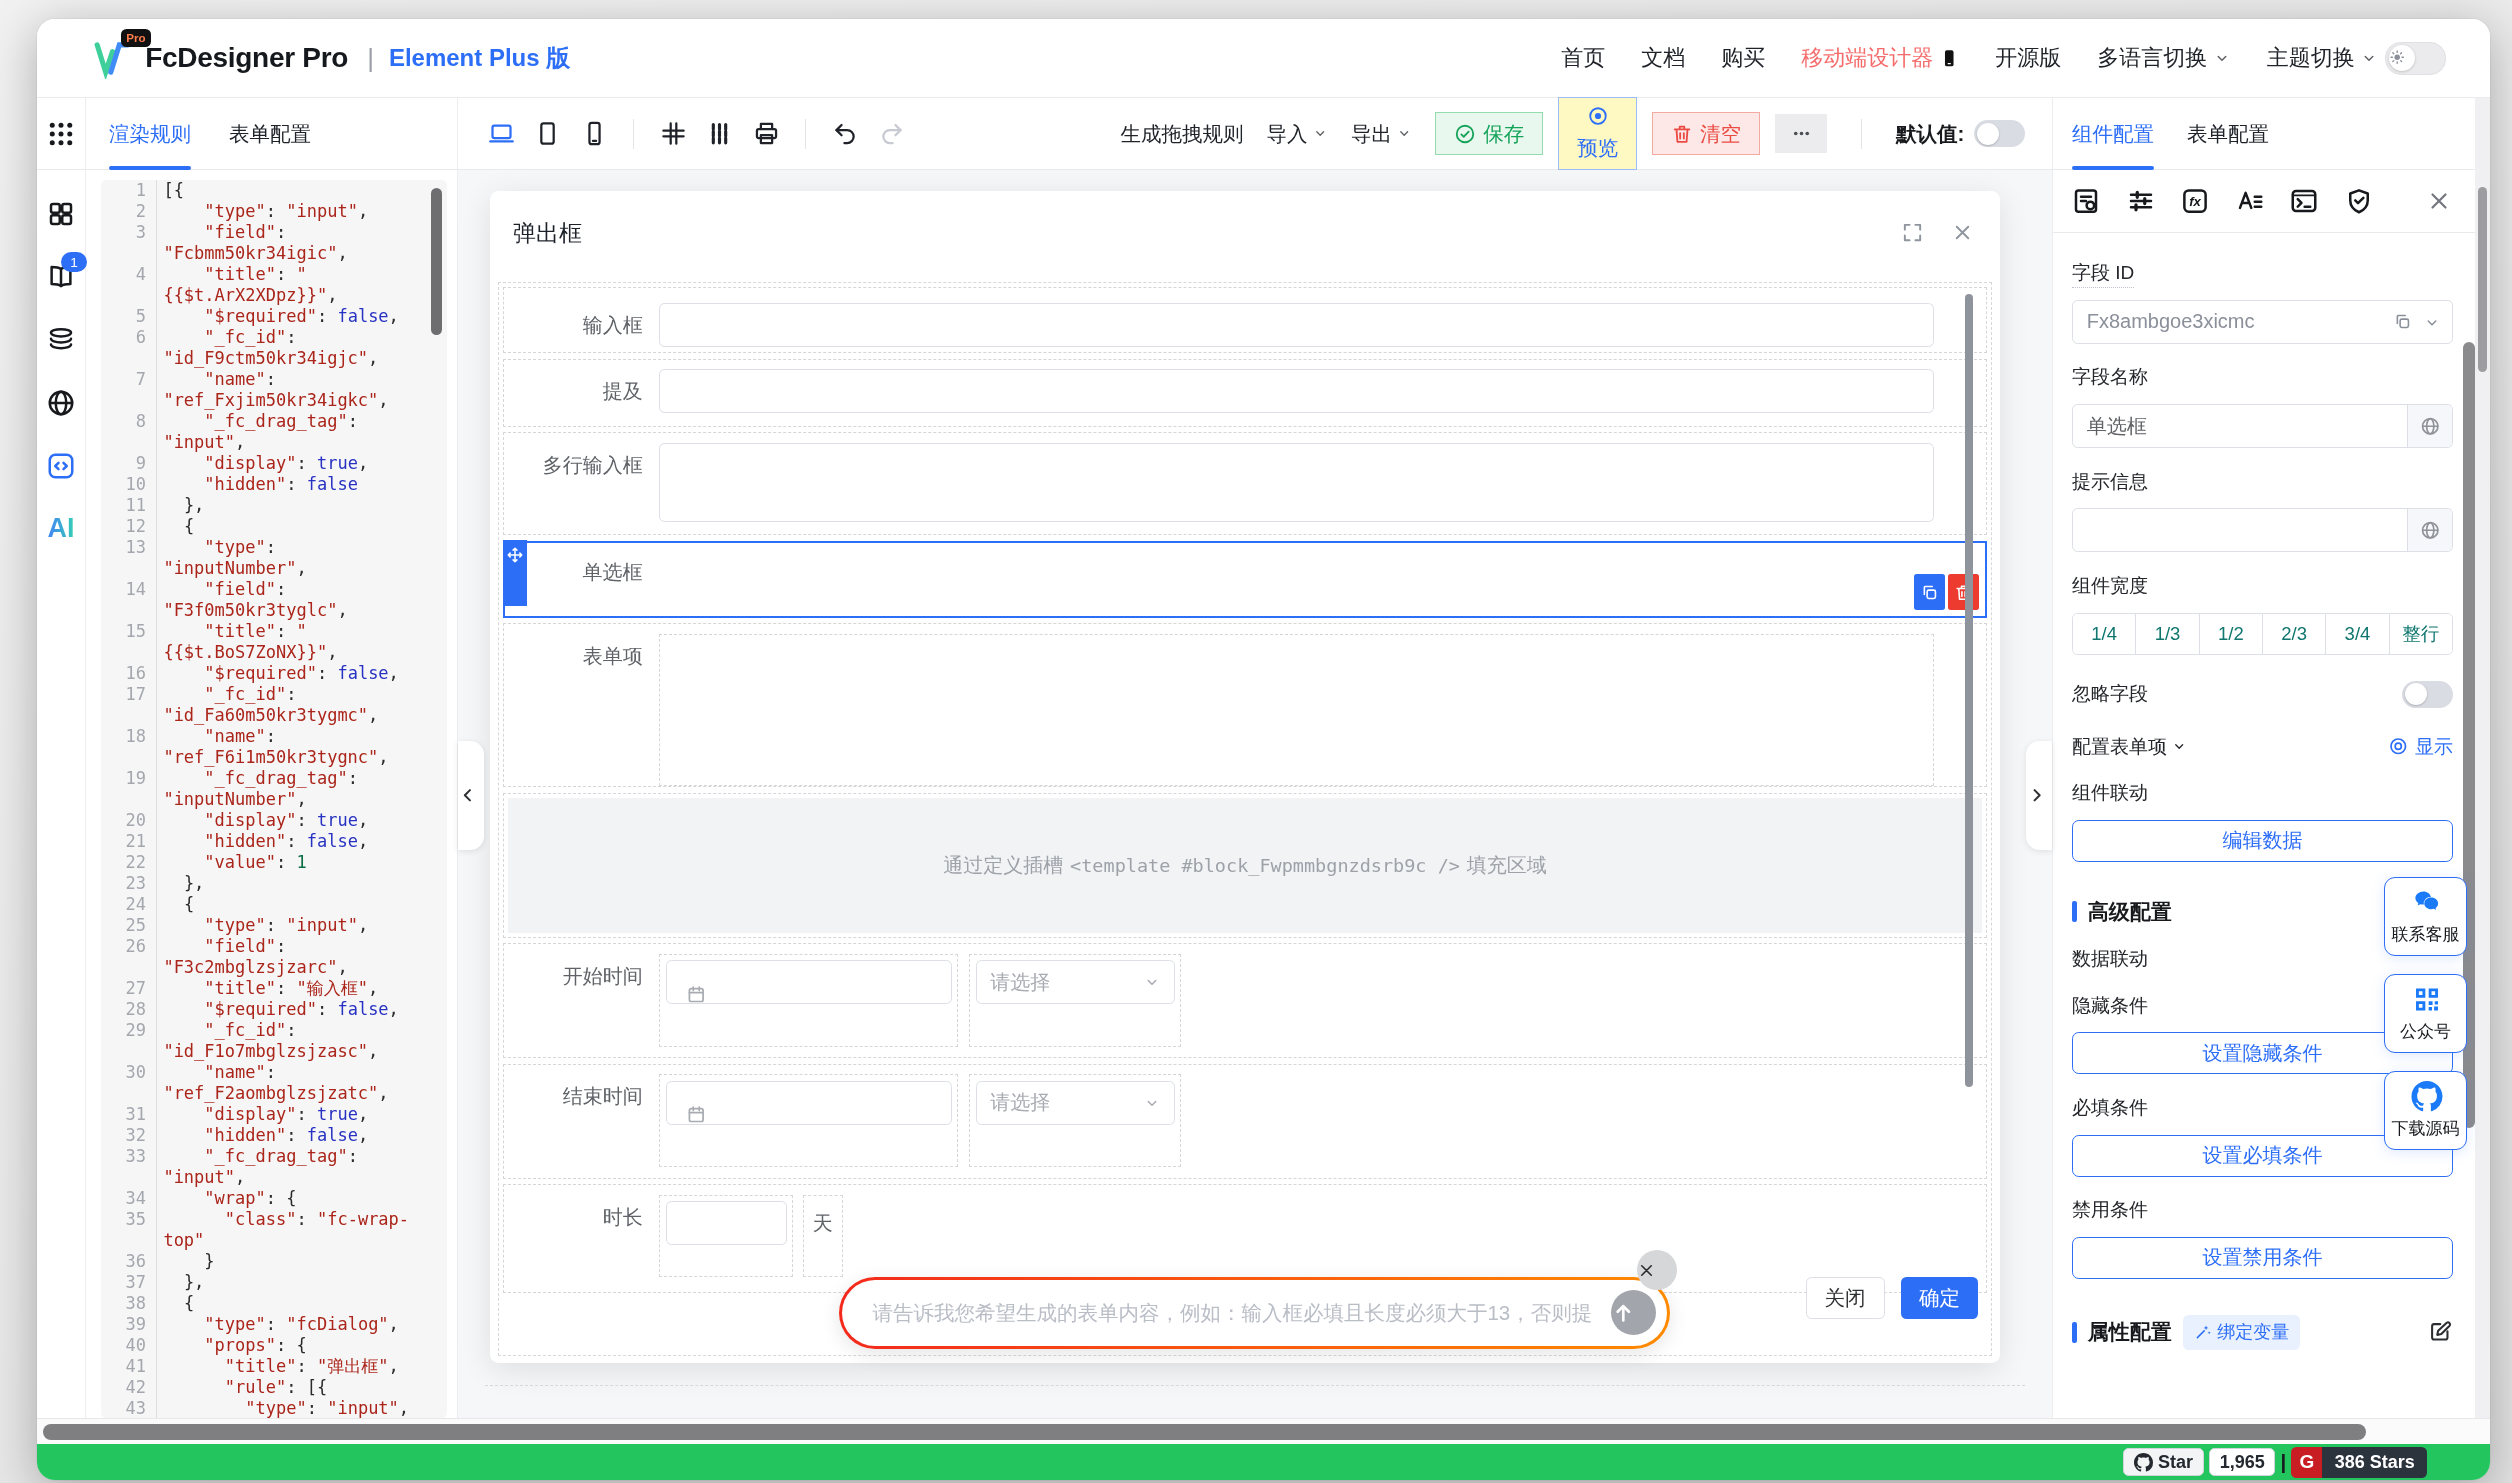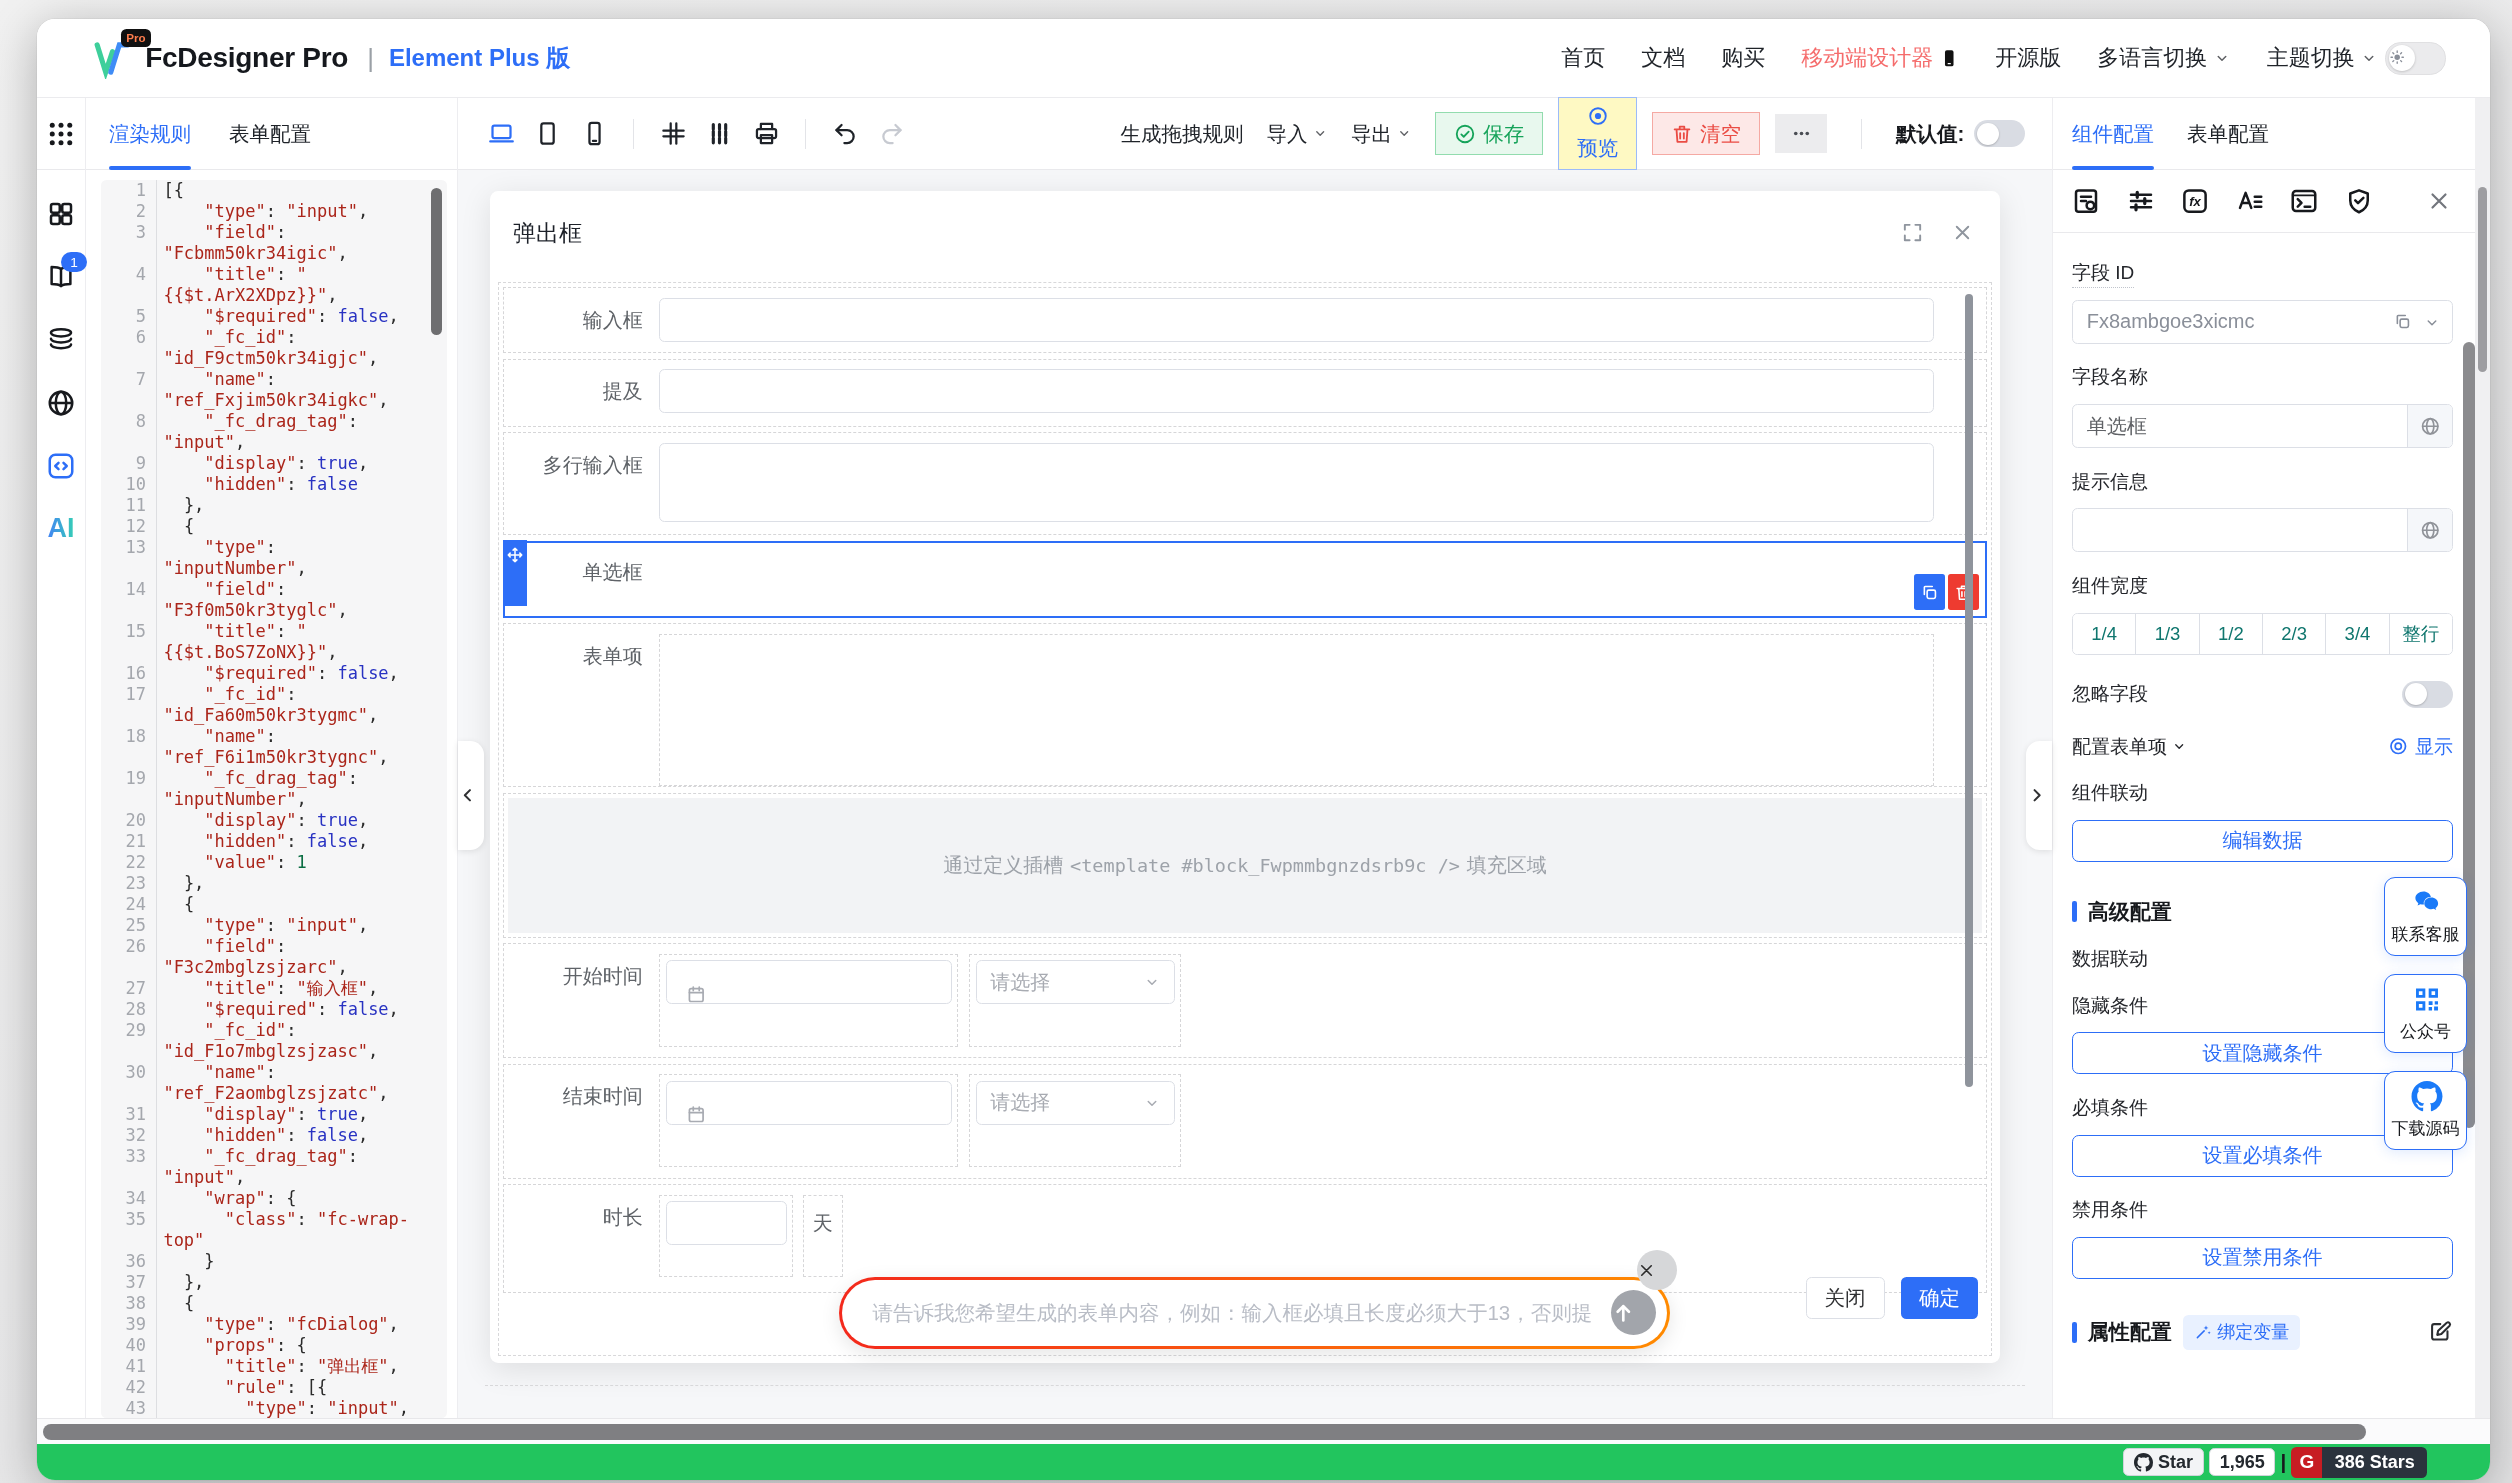--- a/index.html
+++ b/index.html
@@ -669,21 +669,21 @@
                   </svg>
                 </span>
               <span class="js-icon" style="display: inline-flex; width: 100%;">
                   <svg viewBox="0 0 24 24" fill="none" stroke="currentColor" stroke-width="2" stroke-linecap="round" stroke-linejoin="round" width="100%" height="100%">
                     <path d="M6 6l12 12M18 6 6 18"></path>
                   </svg>
                 </span>
             </span>
           </div>
           <div class="rule-area" id="rule-area">
-              <div class="fi" style="height: 66px;">
+              <div class="fi" style="height: 66px; align-items: center;">
                 <div class="fi-label">输入框</div>
                 <div class="fi-body">
                   <div class="inp"></div>
                 </div>
               </div>
               <div class="fi" style="height: 68px;">
                 <div class="fi-label">提及</div>
                 <div class="fi-body">
                   <div class="inp"></div>
                 </div>

